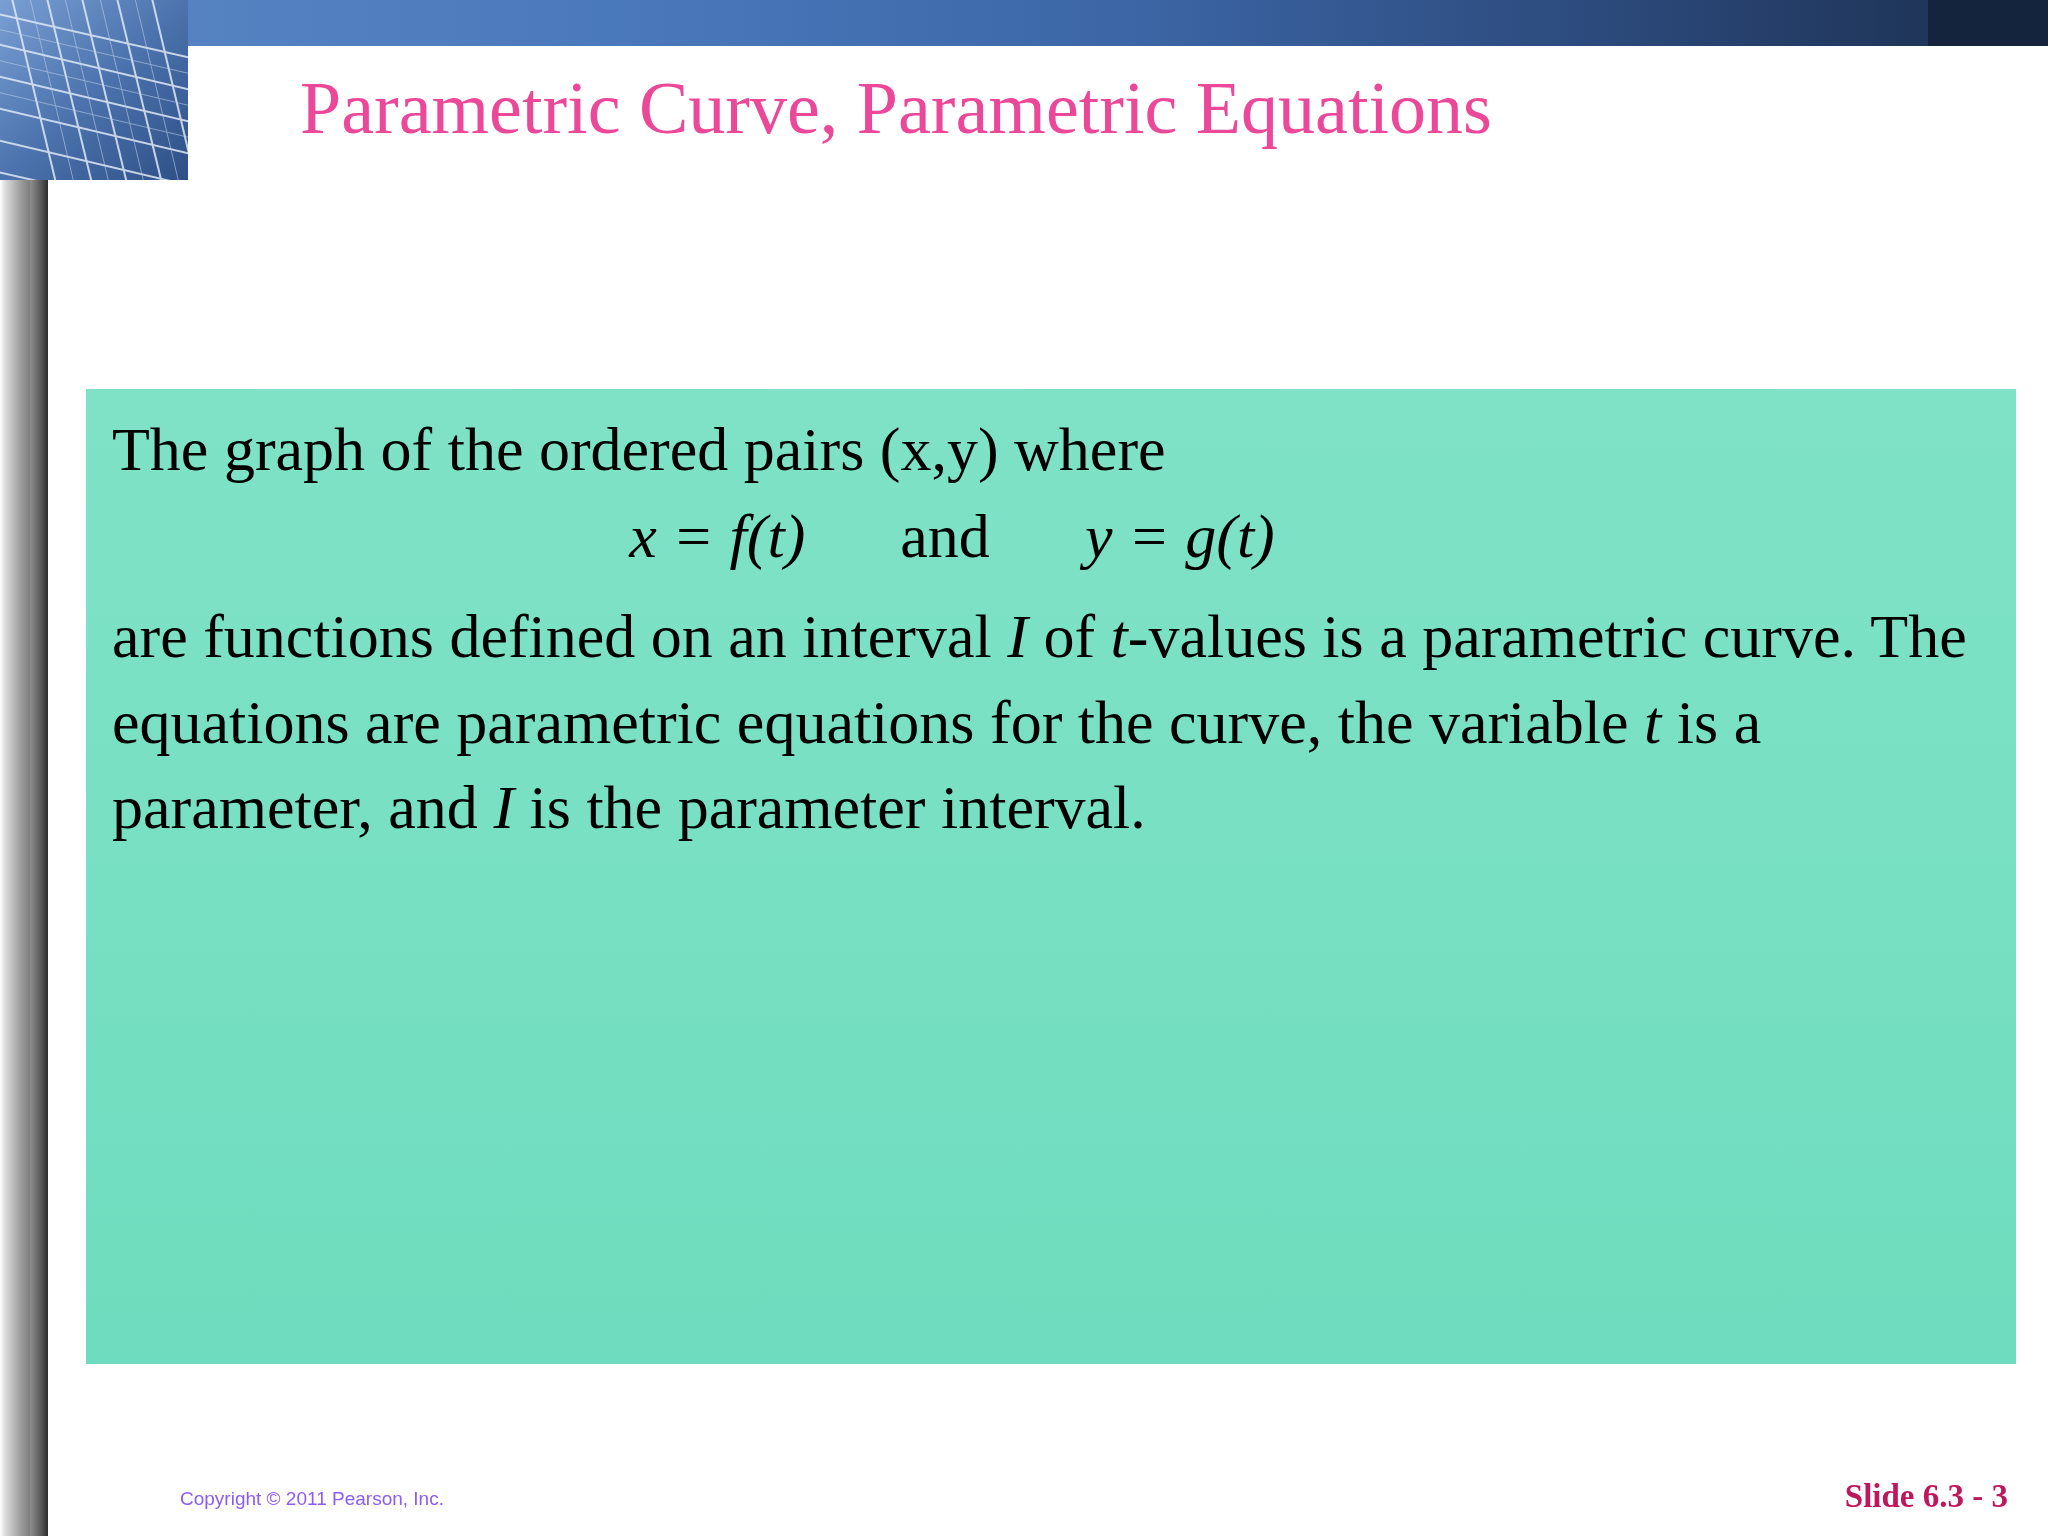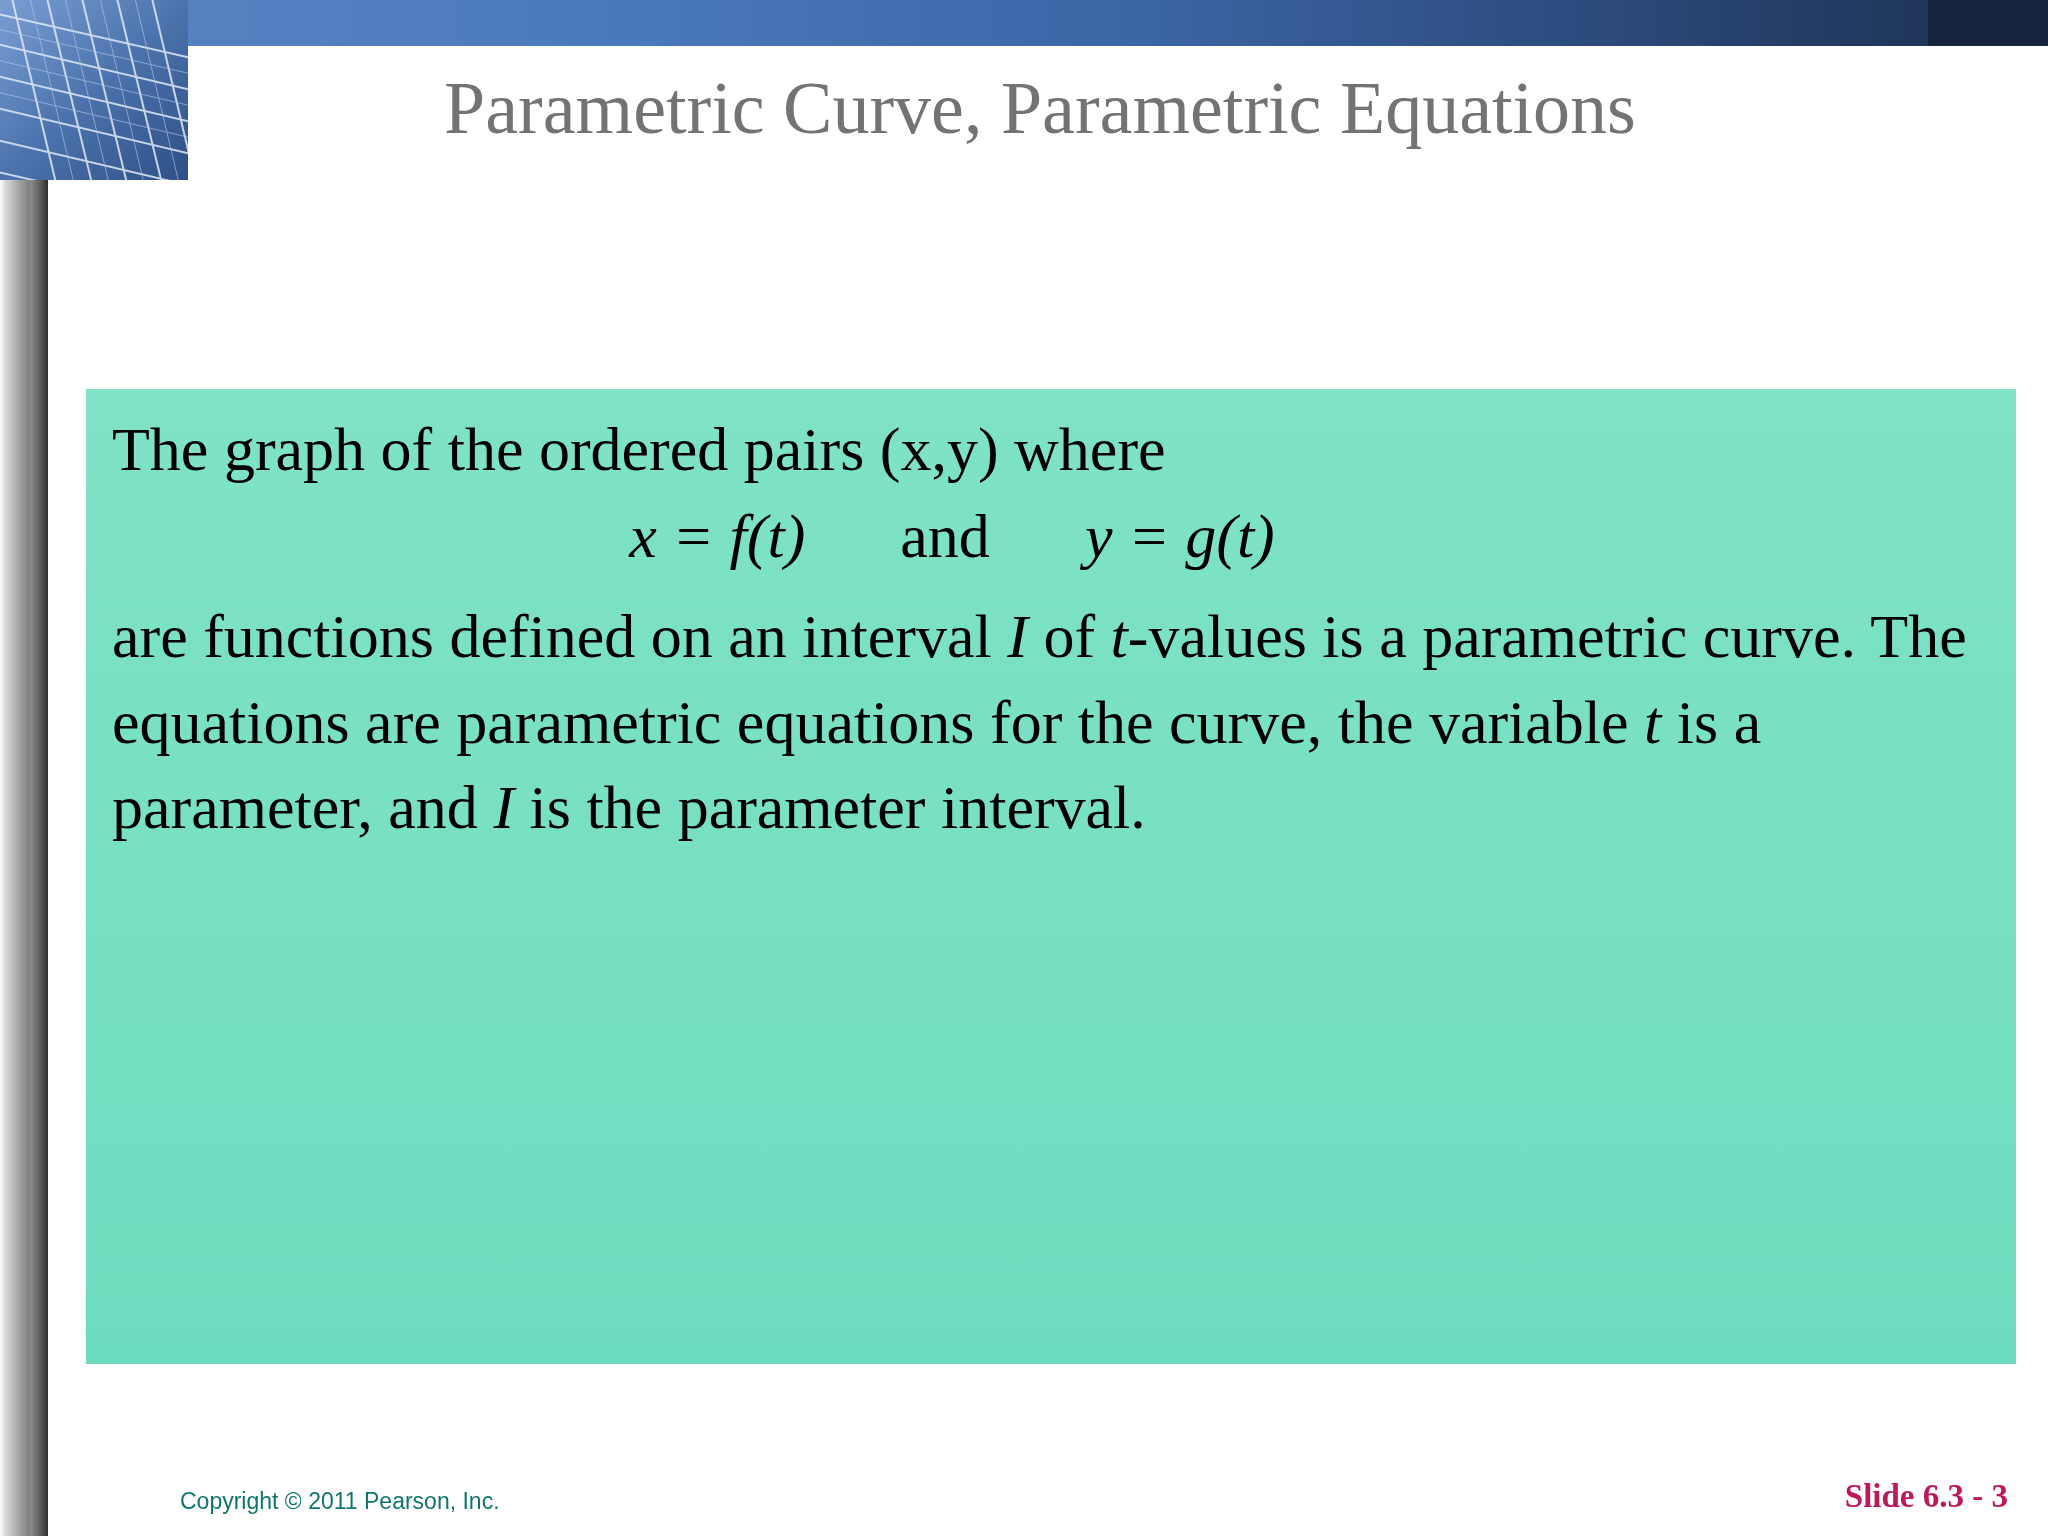--- a/index.html
+++ b/index.html
@@ -62,22 +62,21 @@
     height: 1356px;
     background: linear-gradient(to right, #8e8e8e 0%, #5a5a5a 60%, #2e2e2e 100%);
   }
 
   
   .title {
     position: absolute;
     left: 300px;
     top: 62px;
     width: 1480px;
-    text-align: center;
-    color: #737373;
+    color: #ec4899;
     font-size: 74px;
     line-height: 1.25;
     font-family: "Liberation Serif", serif;
   }
 
   
   .content-box {
     position: absolute;
     left: 86px;
     top: 345px;
@@ -116,22 +115,22 @@
   b.kw { font-weight: normal; }
 
   .eq-gap { display: inline-block; width: 64px; }
 
   
   .copyright {
     position: absolute;
     left: 180px;
     top: 1488px;
     font-family: "Liberation Sans", sans-serif;
-    font-size: 23px;
-    color: #0f766e;
+    font-size: 19px;
+    color: #8b5cf6;
   }
   .slide-number {
     position: absolute;
     right: 40px;
     top: 1478px;
     font-family: "Liberation Serif", serif;
     font-weight: bold;
     font-size: 33px;
     color: #be185d;
   }

